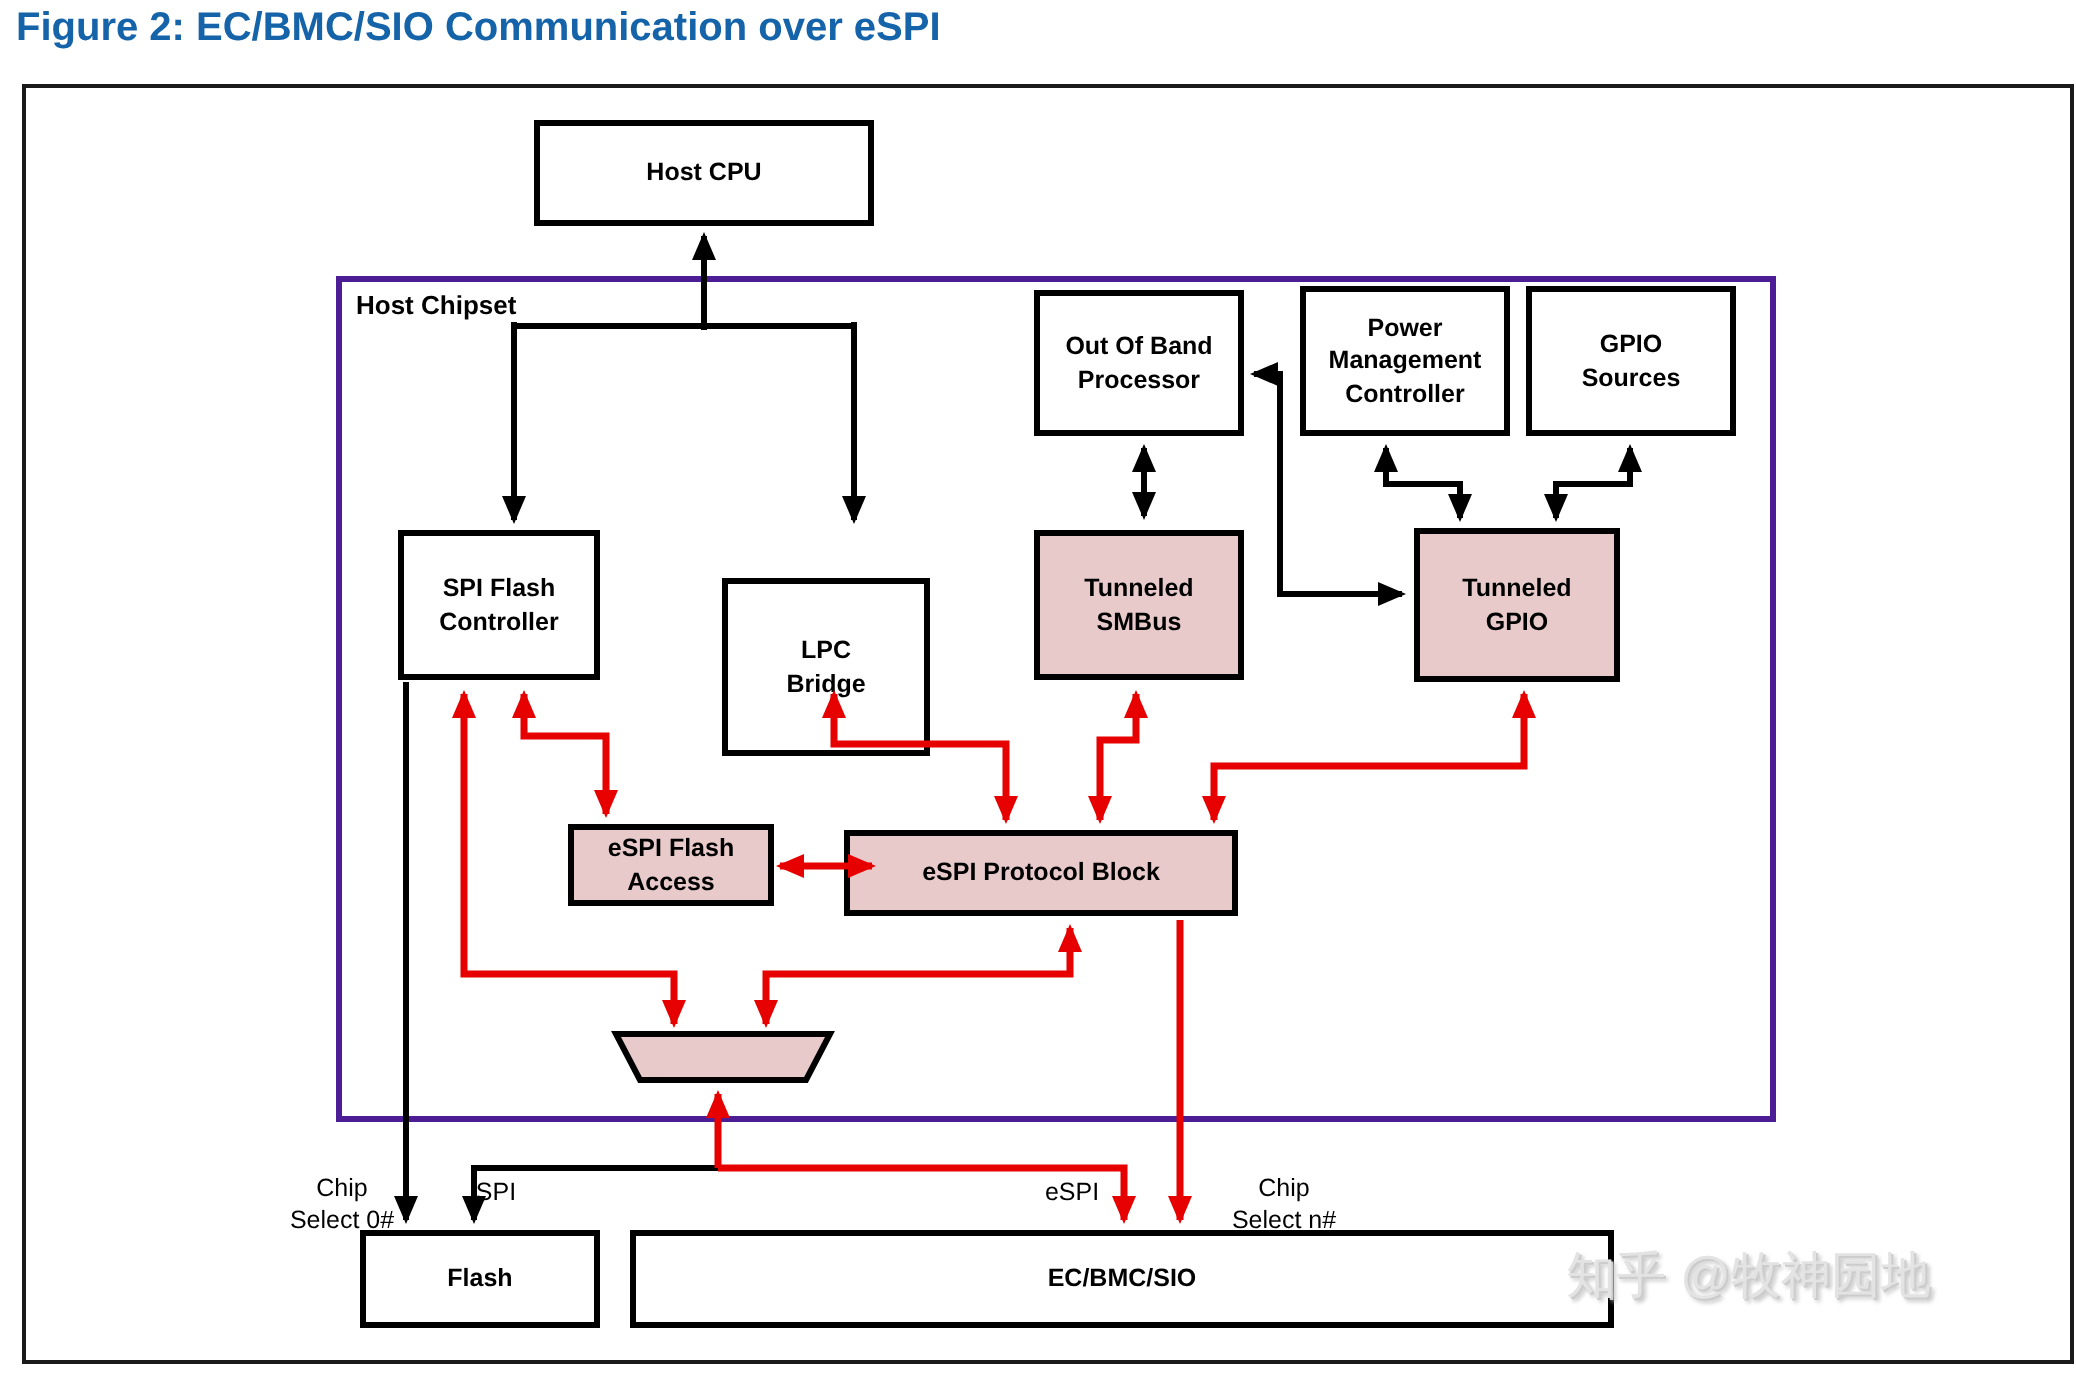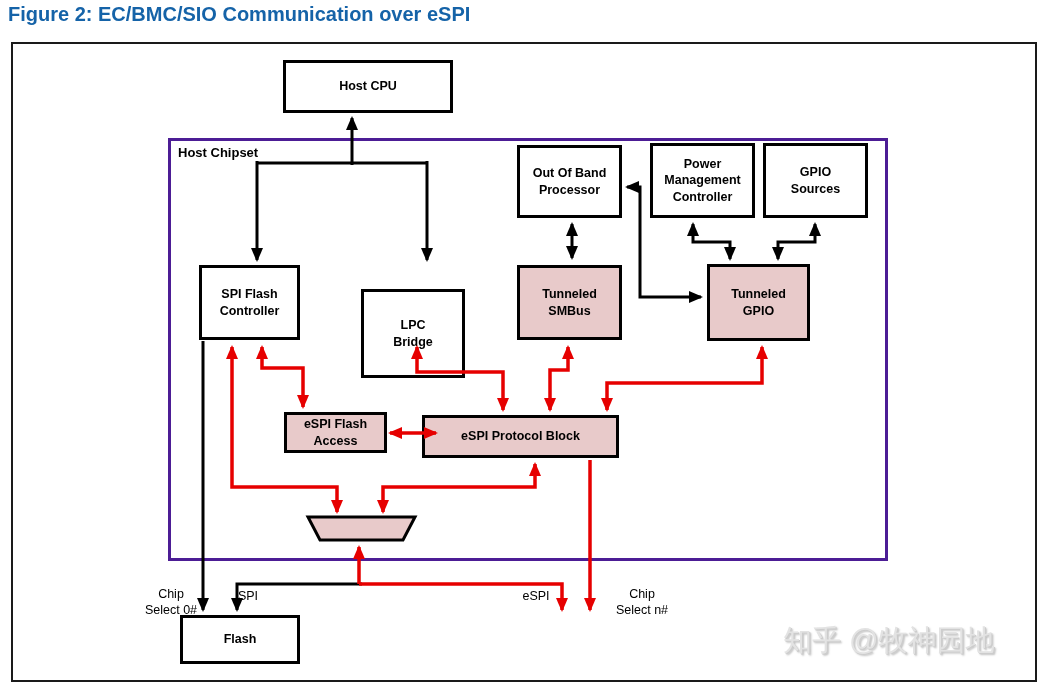--- a/index.html
+++ b/index.html
@@ -31,39 +31,39 @@
   }
   .buslabel{
     position:absolute;font-size:12.5px;color:#000;text-align:center;
     white-space:pre-line;line-height:1.25;z-index:6;margin-top:24px;
   }
   svg.wires{position:absolute;left:0;top:0;z-index:5;pointer-events:none;}
   .lnB{stroke:#000000;stroke-width:3;fill:none;}
   .lnR{stroke:#e60000;stroke-width:3.5;fill:none;}
   .mux{stroke:#000000;stroke-width:3;}
   .watermark{
-    position:absolute;left:783px;top:621px;width:240px;font-size:29px;
+    position:absolute;left:783px;top:621px;width:240px;font-size:25px;
     color:#e3e3e3;text-shadow:1px 1px 0 #cccccc,2px 2px 2px #bdbdbd;
     z-index:7;white-space:nowrap;
   }
 </style>
 </head>
 <body>
 
 <div id="canvas">
 
   <div class="title">Figure 2: EC/BMC/SIO Communication over eSPI</div>
 
   <div class="frame"></div>
 
   <div class="chipset">
     <span class="chipset-label">Host Chipset</span>
   </div>
 
-  <div class="node" style="left:267px;top:60px;width:170px;height:53px;margin-left:16px;">Host CPU</div>
+  <div class="node" style="left:267px;top:60px;width:170px;height:53px;">Host CPU</div>
 
   <div class="node" style="left:199px;top:265px;width:101px;height:75px;">SPI Flash
 Controller</div>
 
   <div class="node" style="left:361px;top:265px;width:104px;height:89px;margin-top:24px;">LPC
 Bridge</div>
 
   <div class="node pink" style="left:517px;top:265px;width:105px;height:75px;">Tunneled
 SMBus</div>
 
@@ -80,20 +80,21 @@
   <div class="node pink" style="left:707px;top:264px;width:103px;height:77px;">Tunneled
 GPIO</div>
 
   <div class="node pink" style="left:284px;top:412px;width:103px;height:41px;">eSPI Flash
 Access</div>
 
   <div class="node pink" style="left:422px;top:415px;width:197px;height:43px;">eSPI Protocol Block</div>
 
   <div class="node" style="left:180px;top:615px;width:120px;height:49px;">Flash</div>
 
+  <div class="node" style="left:315px;top:615px;width:492px;height:49px;">EC/BMC/SIO</div>
 
   <div class="buslabel" style="left:139px;top:563px;width:64px;">Chip
 Select 0#</div>
   <div class="buslabel" style="left:228px;top:565px;width:40px;">SPI</div>
   <div class="buslabel" style="left:514px;top:565px;width:44px;text-align:center;">eSPI</div>
   <div class="buslabel" style="left:606px;top:563px;width:72px;">Chip
 Select n#</div>
 
   <svg class="wires" width="1038" height="687" viewBox="0 0 1038 687">
     <defs>

